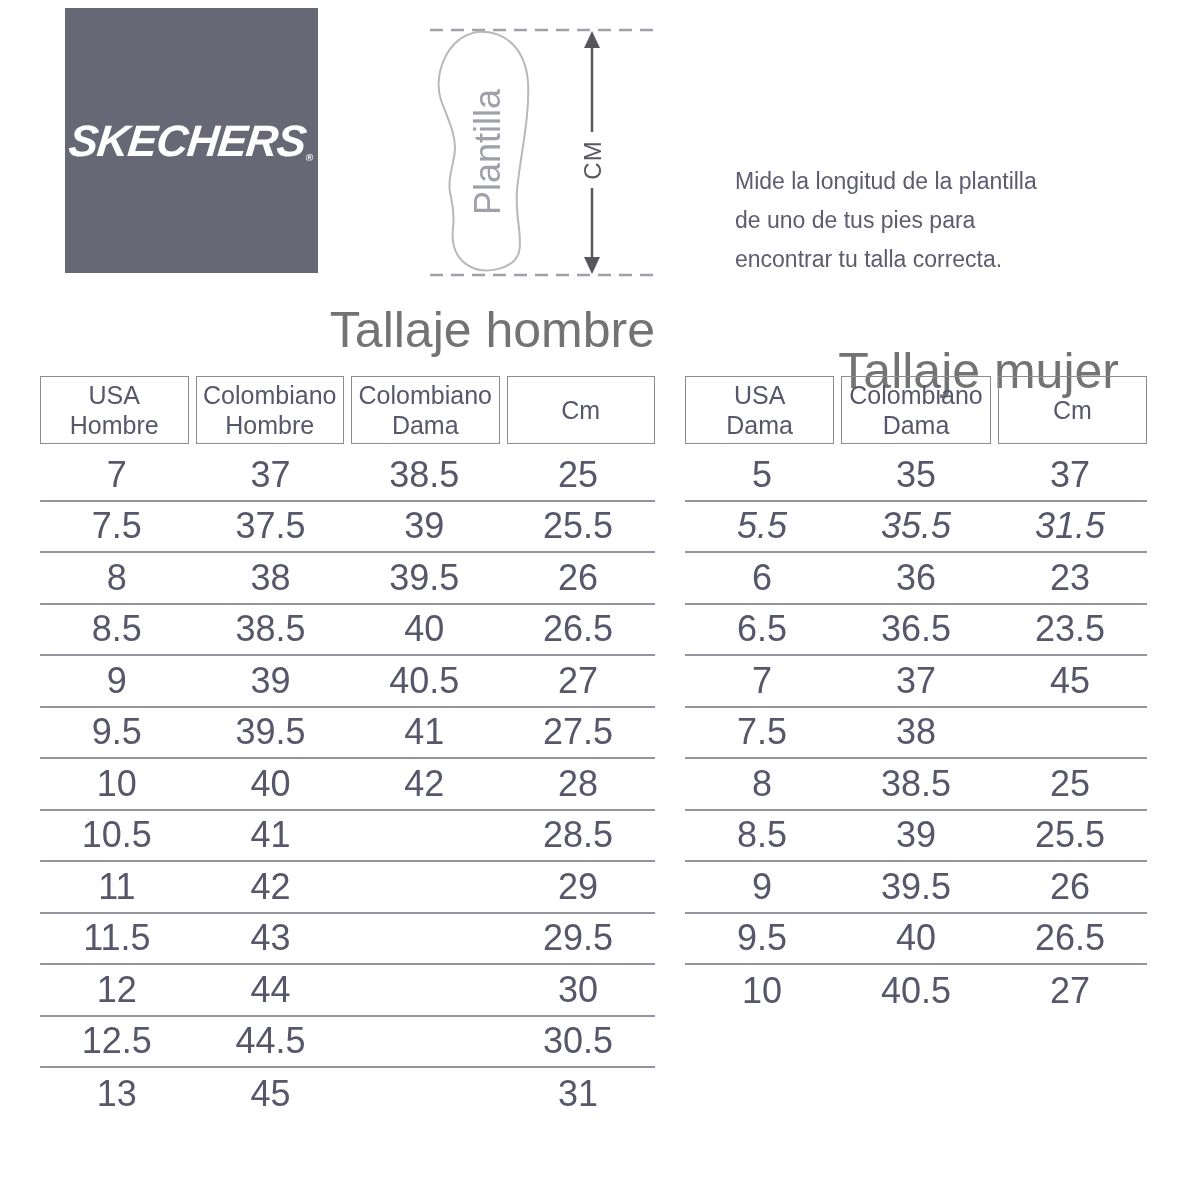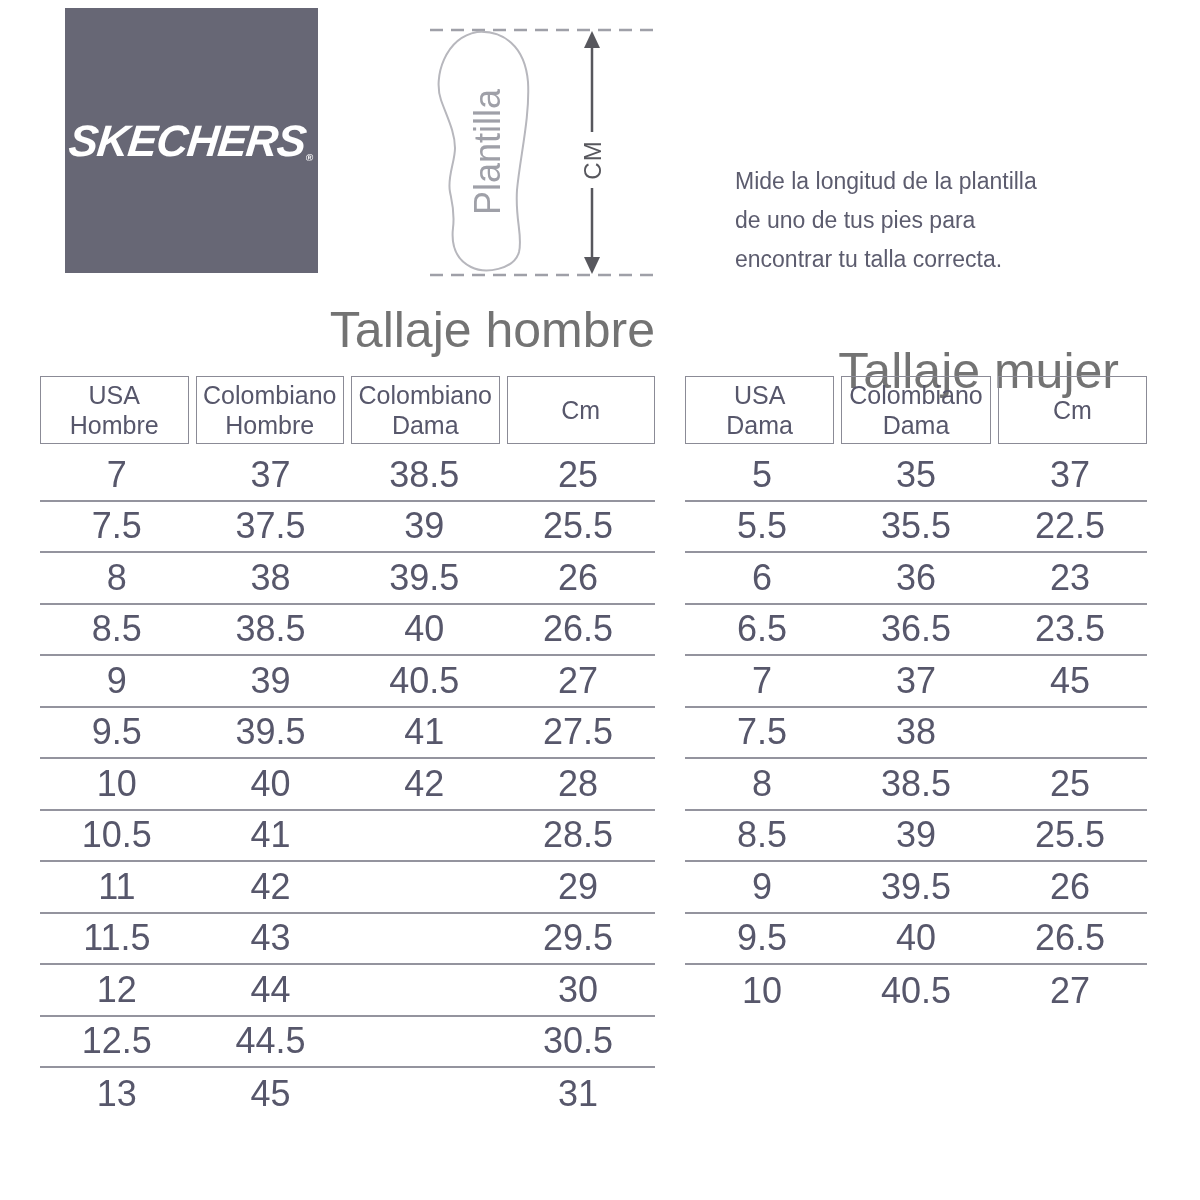--- a/index.html
+++ b/index.html
@@ -197,24 +197,24 @@
       <div class="hcell">Colombiano
 Dama</div>
       <div class="hcell">Cm</div>
     </div>
   <div class="st-body">
       <div class="row" style="grid-template-columns: repeat(3, 1fr);">
         <div class="cell">5</div>
         <div class="cell">35</div>
         <div class="cell">37</div>
       </div>
-      <div class="row" style="grid-template-columns: repeat(3, 1fr);">
+      <div class="row" style="grid-template-columns: repeat(3, 1fr); font-style: italic;">
         <div class="cell">5.5</div>
         <div class="cell">35.5</div>
-        <div class="cell">22.5</div>
+        <div class="cell">31.5</div>
       </div>
       <div class="row" style="grid-template-columns: repeat(3, 1fr);">
         <div class="cell">6</div>
         <div class="cell">36</div>
         <div class="cell">23</div>
       </div>
       <div class="row" style="grid-template-columns: repeat(3, 1fr);">
         <div class="cell">6.5</div>
         <div class="cell">36.5</div>
         <div class="cell">23.5</div>

